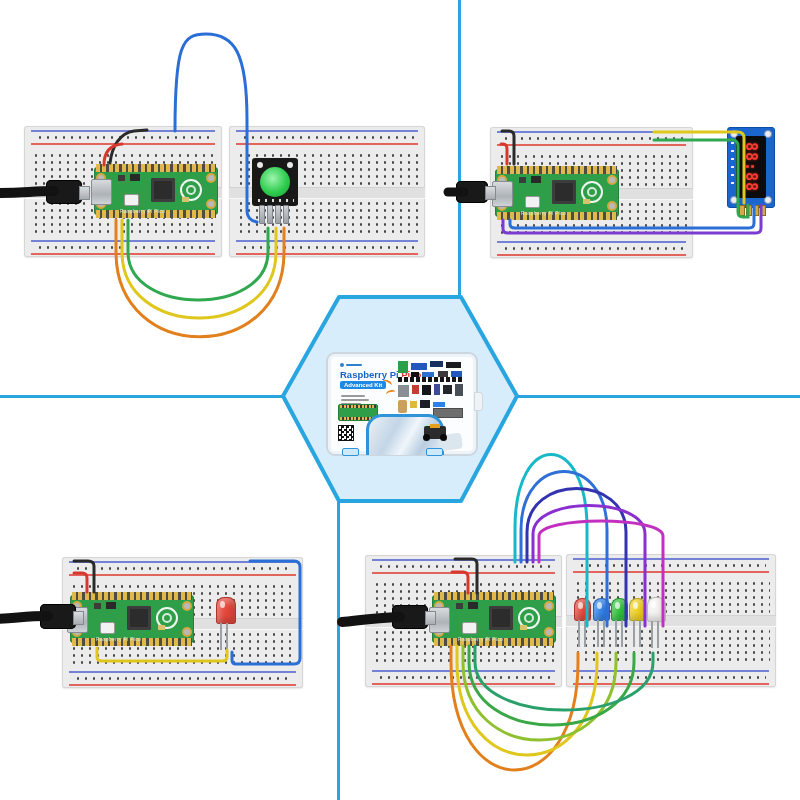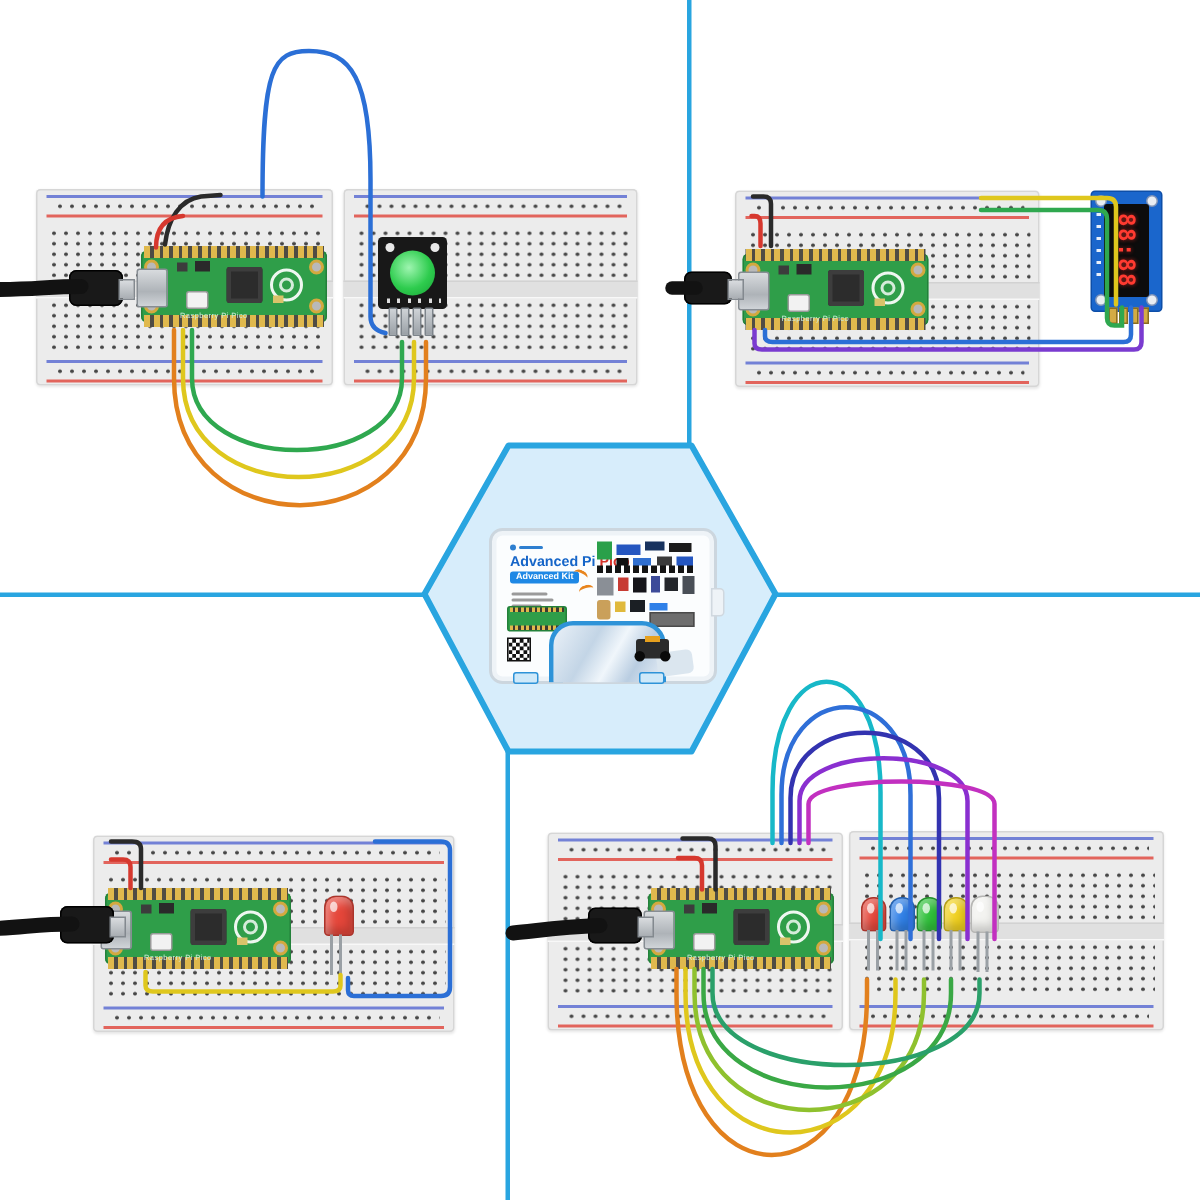--- a/index.html
+++ b/index.html
@@ -312,21 +312,21 @@
 <div class="led" style="left: 629px; top: 598px; background-color: rgb(242, 210, 31);">
     <i class="gl"></i>
   </div>
 <div class="led" style="left: 647px; top: 597px; width: 17px; height: 23px; background-color: rgb(243, 243, 240);">
     <i class="gl"></i>
   </div>
 
 <div class="kitbox">
   <i class="brand-dot"></i>
   <i class="brand-bar"></i>
-  <div class="title"><span class="t1">Advanced Pi</span>&nbsp;<span class="t2">Pico</span></div>
+  <div class="title"><span class="t1">Raspberry Pi</span>&nbsp;<span class="t2">Pico</span></div>
   <div class="badge">Advanced Kit</div>
   <i class="bl" style="left:13px;top:41px"></i>
   <i class="bl" style="left:13px;top:45px;width:28px"></i>
   <i class="bl" style="left:13px;top:49px;width:20px"></i>
   <i class="pimg"></i>
   <i class="qr"></i>
   <i class="squig" style="left:54px;top:26px;transform:rotate(25deg)"></i>
   <i class="squig" style="left:58px;top:36px;transform:rotate(-15deg)"></i>
   <div class="collage">
     <i style="left:0;top:0;width:10px;height:12px;background:#2aa04a"></i>

